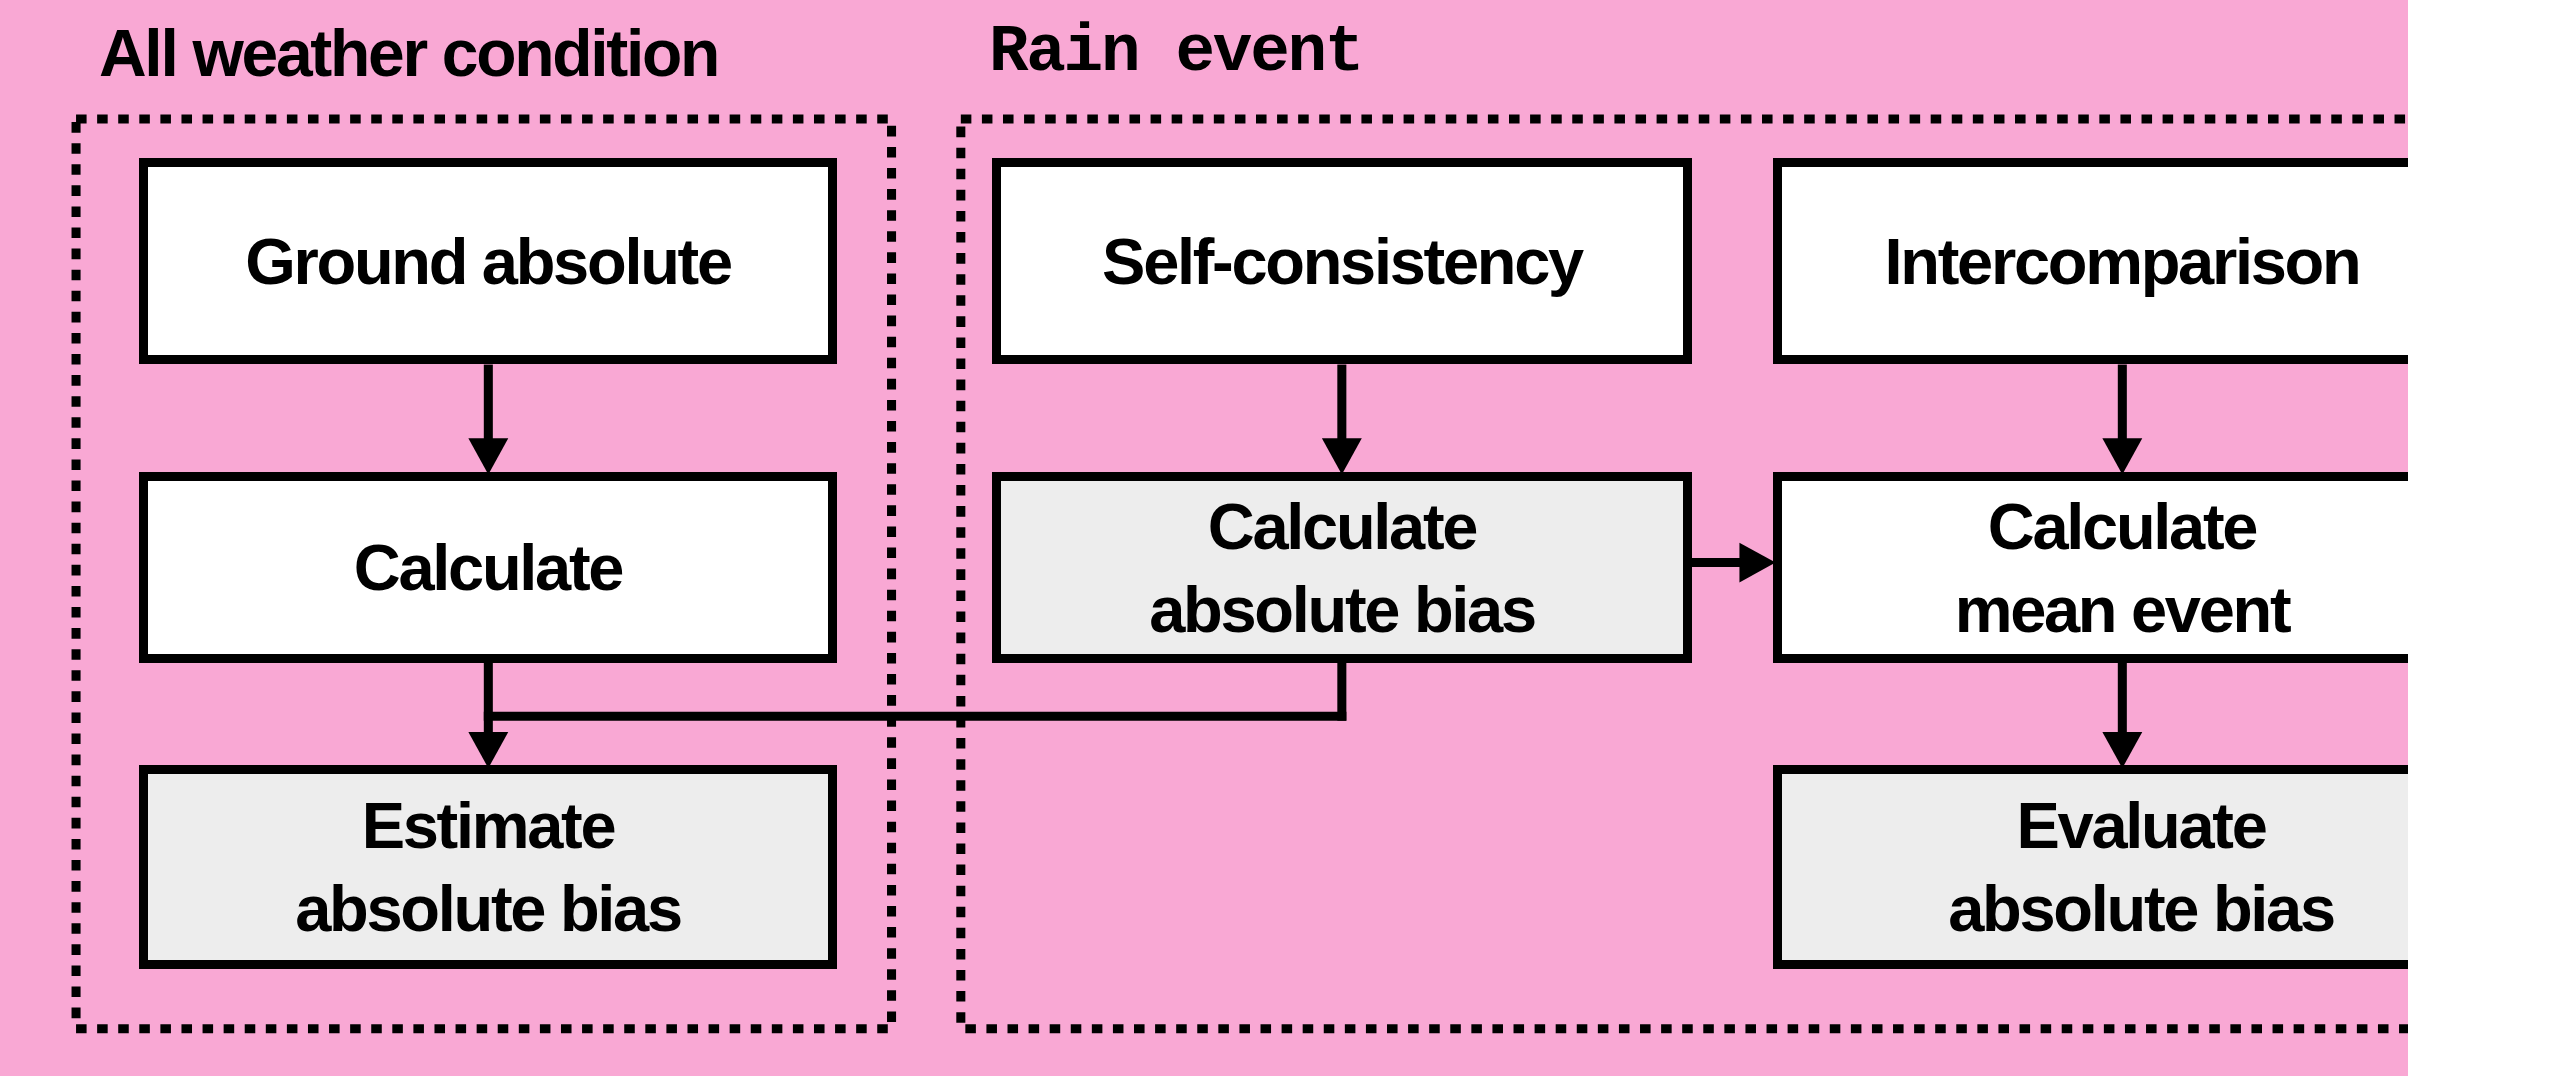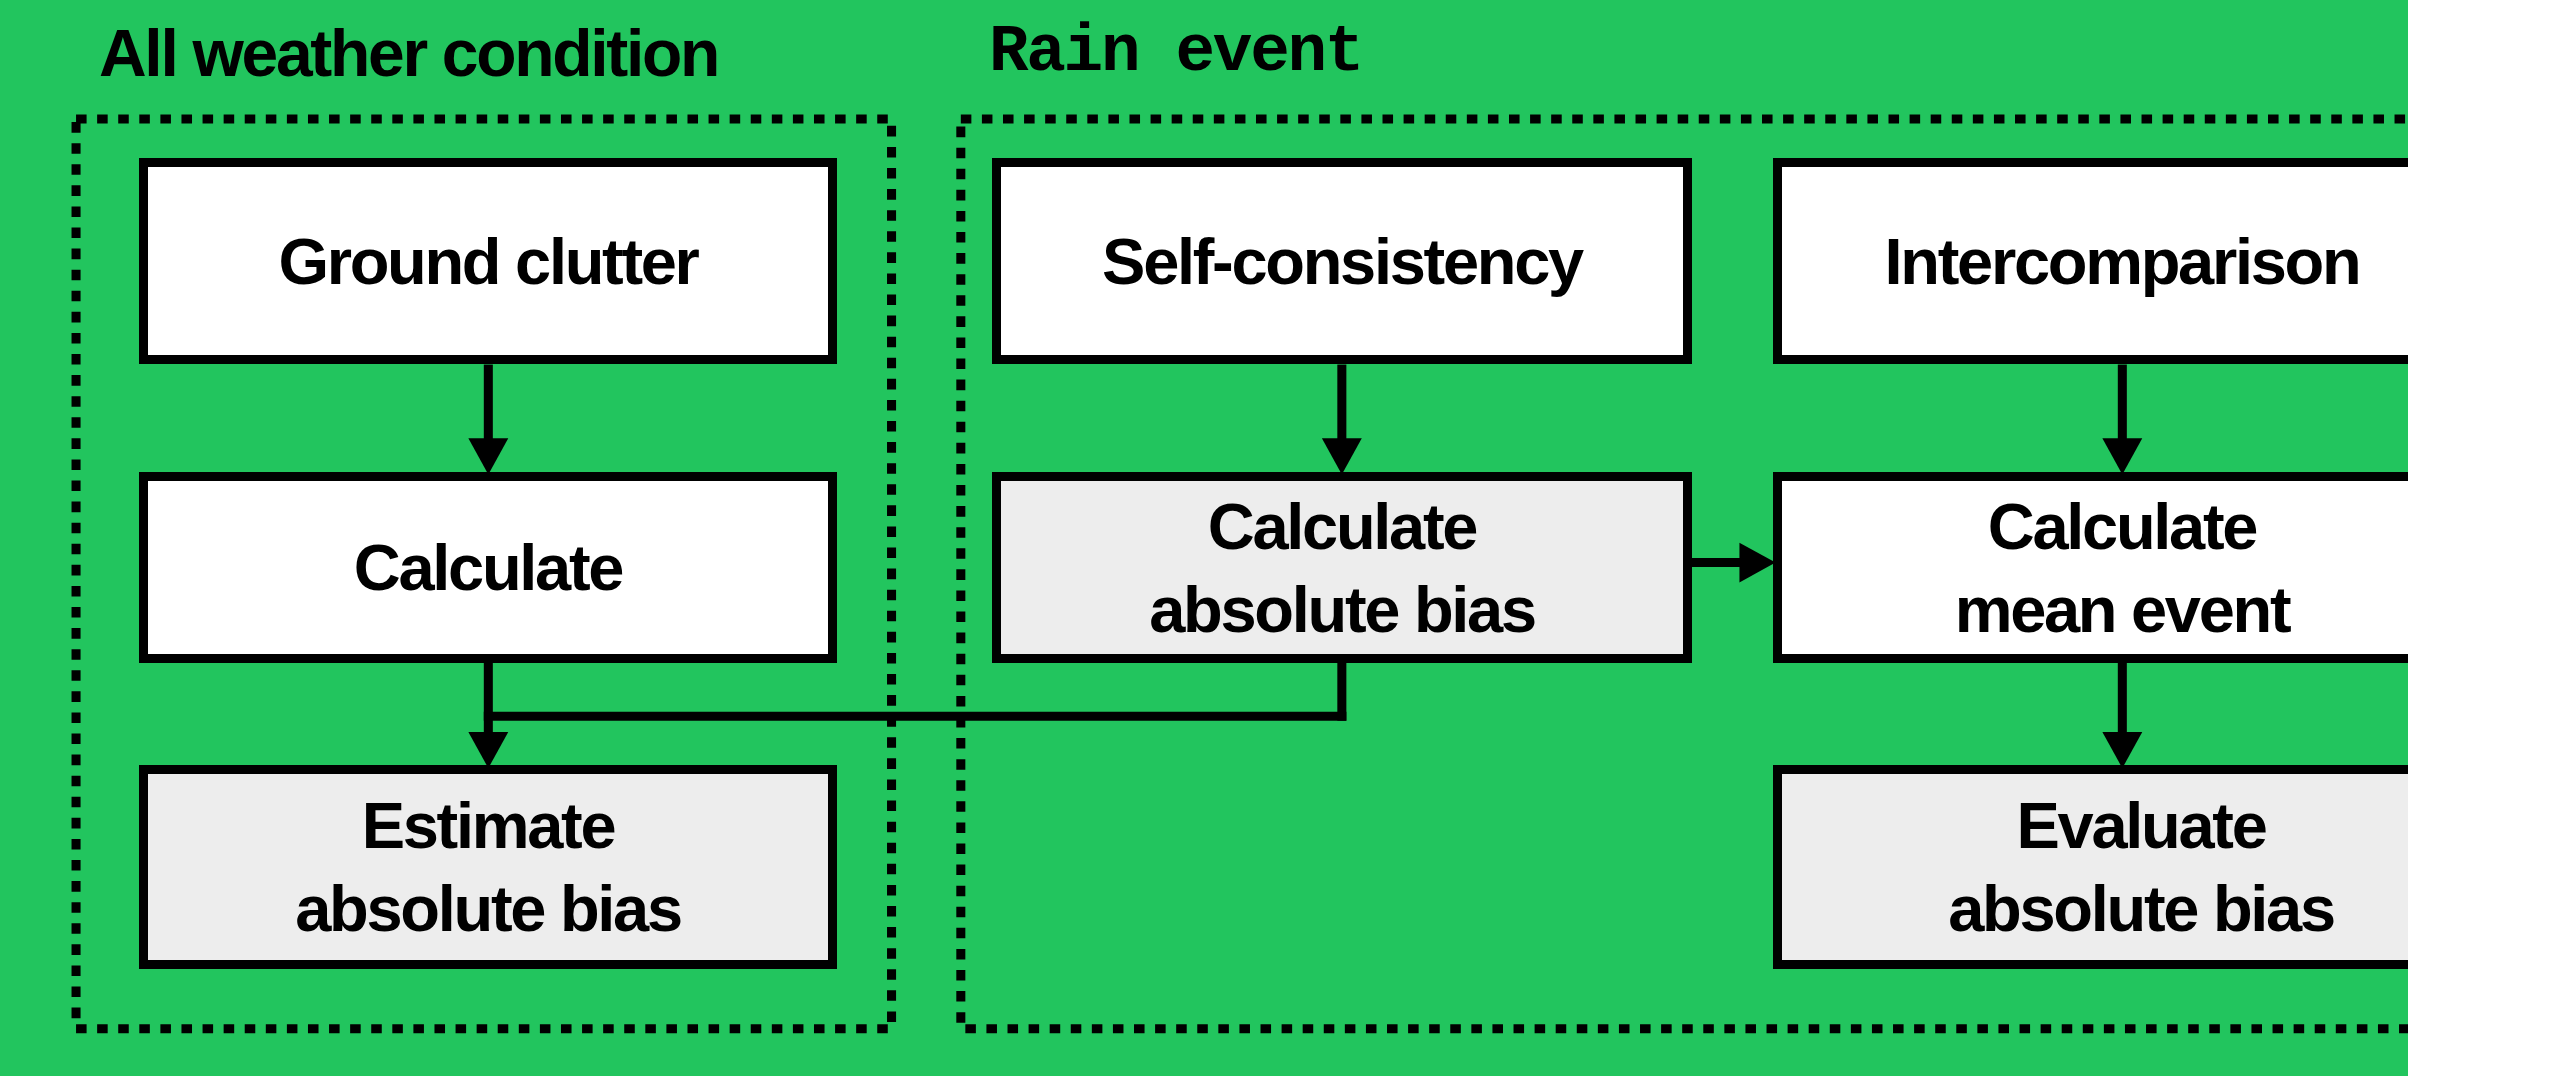--- a/index.html
+++ b/index.html
@@ -4,21 +4,21 @@
 <style>
   html, body {
     margin: 0;
     padding: 0;
     background: #ffffff;
   }
   #canvas {
     position: relative;
     width: 2408px;
     height: 1077px;
-    background: #22c55e;
+    background: #f9a8d4;
     font-family: "Liberation Sans", "DejaVu Sans", sans-serif;
     overflow: hidden;
   }
   #wires {
     position: absolute;
     left: 0; top: 0;
     width: 2576px; height: 1077px;
   }
   .group-title {
     position: absolute;
@@ -105,21 +105,21 @@
     <g>
       <line x1="648.5" y1="880" x2="648.5" y2="977" stroke="#000000" stroke-width="12"></line>
       <polygon points="648.5,1020 622,972 675,972" fill="#000000"></polygon>
     </g>
   </svg>
 
   <div id="title-left" class="group-title">All weather condition</div>
   <div id="title-right" class="group-title">Rain event</div>
 
   <div class="node b1">
-    <span>Ground clutter</span>
+    <span>Ground absolute</span>
   </div>
   <div class="node b2">
     <span>Calculate</span>
   </div>
   <div class="node b3 gray">
     <span>Estimate</span>
     <span>absolute bias</span>
   </div>
 
   <div class="node b4">

